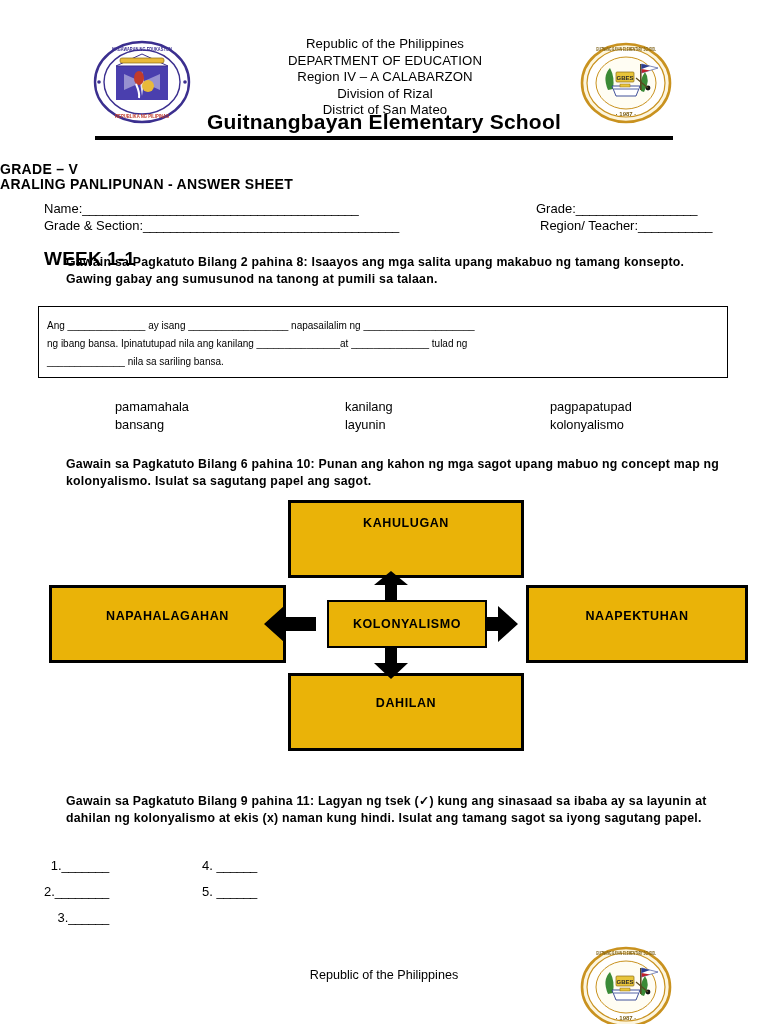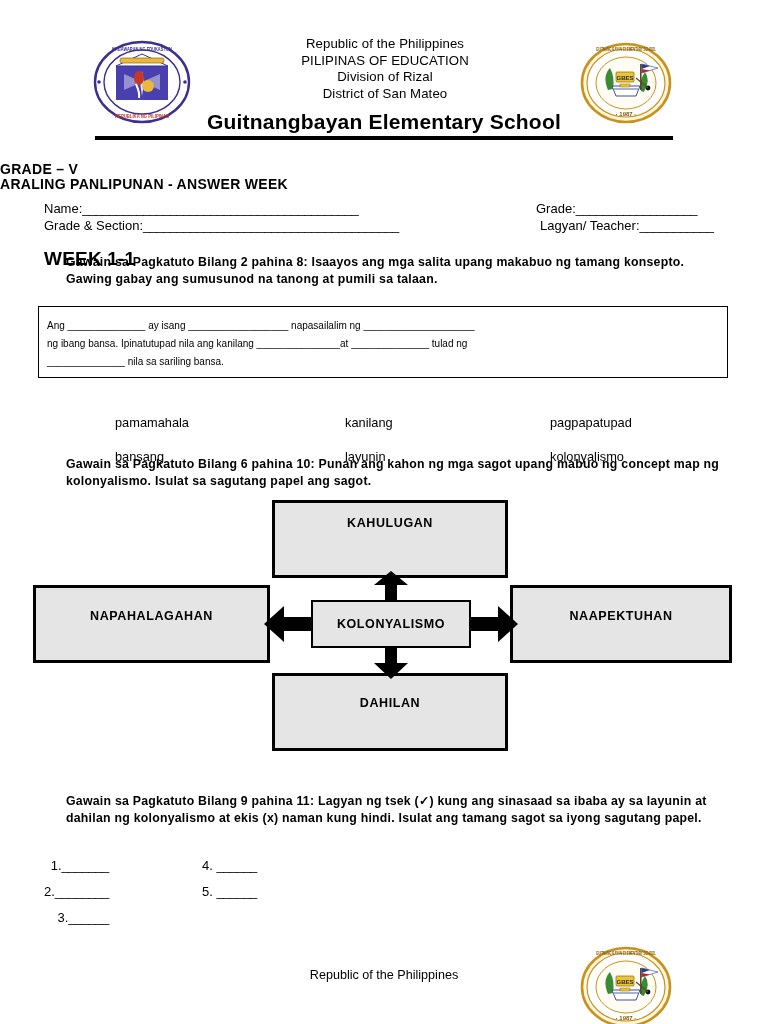--- a/index.html
+++ b/index.html
@@ -139,34 +139,35 @@
     left: 0; top: 398px;
     width: 768px;
     height: 40px;
     font-size: 12.8px;
     line-height: 18px;
   }
   .wb-col { position: absolute; }
   .wb-c1 { left: 115px; }
   .wb-c2 { left: 345px; }
   .wb-c3 { left: 550px; }
-  .wb-col div { white-space: nowrap; margin-top: 16px; }
+  .wb-col div { white-space: nowrap; }
 
   
   .concept-map {
     position: absolute;
     left: 0; top: 495px;
     width: 768px;
     height: 275px;
   }
   .cm-box {
     position: absolute;
     border: 3px solid #000;
     box-sizing: border-box;
-    background: #e5e5e5;
+    background: #eab308;
+    margin-left: 16px;
   }
   .cm-box > span {
     display: block;
     text-align: center;
     font-size: 12.5px;
     font-weight: bold;
     letter-spacing: 0.6px;
   }
   .cm-top {
     left: 272px; top: 5px;
@@ -256,21 +257,22 @@
       <path d="M 46 46 q 4 9 3 14" stroke="#ffffff" stroke-width="2" fill="none"></path>
       <text x="52" y="13" font-family="Liberation Sans, sans-serif" font-size="6.2" font-weight="bold" fill="#3b2f8f" text-anchor="middle" textLength="60" lengthAdjust="spacingAndGlyphs">KAGAWARAN NG EDUKASYON</text>
       <text x="52" y="80" font-family="Liberation Sans, sans-serif" font-size="5.6" font-weight="bold" fill="#c23b2a" text-anchor="middle" textLength="54" lengthAdjust="spacingAndGlyphs">REPUBLIKA NG PILIPINAS</text>
       <circle cx="9" cy="44" r="1.8" fill="#3b2f8f"></circle>
       <circle cx="95" cy="44" r="1.8" fill="#3b2f8f"></circle>
     </svg>
   </div>
 
   <div class="header-center">
     <div class="line">Republic of the Philippines</div>
-    <div class="line">PILIPINAS OF EDUCATION</div>
+    <div class="line">DEPARTMENT OF EDUCATION</div>
+    <div class="line">Region IV – A CALABARZON</div>
     <div class="line">Division of Rizal</div>
     <div class="line">District of San Mateo</div>
   </div>
 
   <div class="school-seal">
     <svg viewBox="0 0 96 86" width="96" height="86" aria-hidden="true">
       <ellipse cx="48" cy="43" rx="44" ry="39" fill="#fdf6df" stroke="#c9921f" stroke-width="2.6"></ellipse>
       <ellipse cx="48" cy="43" rx="39" ry="34" fill="#ffffff" stroke="#c9921f" stroke-width="1.2"></ellipse>
       <ellipse cx="48" cy="43" rx="30" ry="26" fill="#fffdf3" stroke="#c9921f" stroke-width="1"></ellipse>
       <path d="M 30 50 q -6 -14 2 -22 q 5 9 3 21 Z" fill="#3b8a36"></path>
@@ -292,31 +294,31 @@
       <text x="48" y="76" font-family="Liberation Sans, sans-serif" font-size="6" font-weight="bold" fill="#7a5c10" text-anchor="middle">· 1987 ·</text>
     </svg>
   </div>
 
   <div class="school-name">Guitnangbayan Elementary School</div>
   <div class="header-rule"></div>
 </div>
 
 <div class="grade-title">
   <div>GRADE – V</div>
-  <div>ARALING PANLIPUNAN - ANSWER WEEK</div>
+  <div>ARALING PANLIPUNAN - ANSWER SHEET</div>
 </div>
 
 <div class="idrow r1">
   <span class="lbl">Name:</span><span class="rule-a">_________________________________________</span>
   <span class="right" style="left:492px;top:0;"><span>Grade:</span><span class="rule-a">__________________</span></span>
 </div>
 
 <div class="idrow r2">
   <span class="lbl">Grade &amp; Section:</span><span class="rule-a">______________________________________</span>
-  <span class="right" style="left:496px;top:0;"><span>Lagyan/ Teacher:</span><span class="rule-a">___________</span></span>
+  <span class="right" style="left:496px;top:0;"><span>Region/ Teacher:</span><span class="rule-a">___________</span></span>
 </div>
 
 <div class="week-head">WEEK 1-1</div>
 
 <div class="instr instr-1">Gawain sa Pagkatuto Bilang 2 pahina 8: Isaayos ang mga salita upang makabuo ng tamang konsepto. Gawing gabay ang sumusunod na tanong at pumili sa talaan.</div>
 
 <div class="fill-box">
   <p class="fl1">Ang ______________ ay isang __________________ napasailalim ng ____________________</p>
   <p class="fl2">ng ibang bansa. Ipinatutupad nila ang kanilang _______________at ______________ tulad ng</p>
   <p class="fl3">______________ nila sa sariling bansa.</p>

